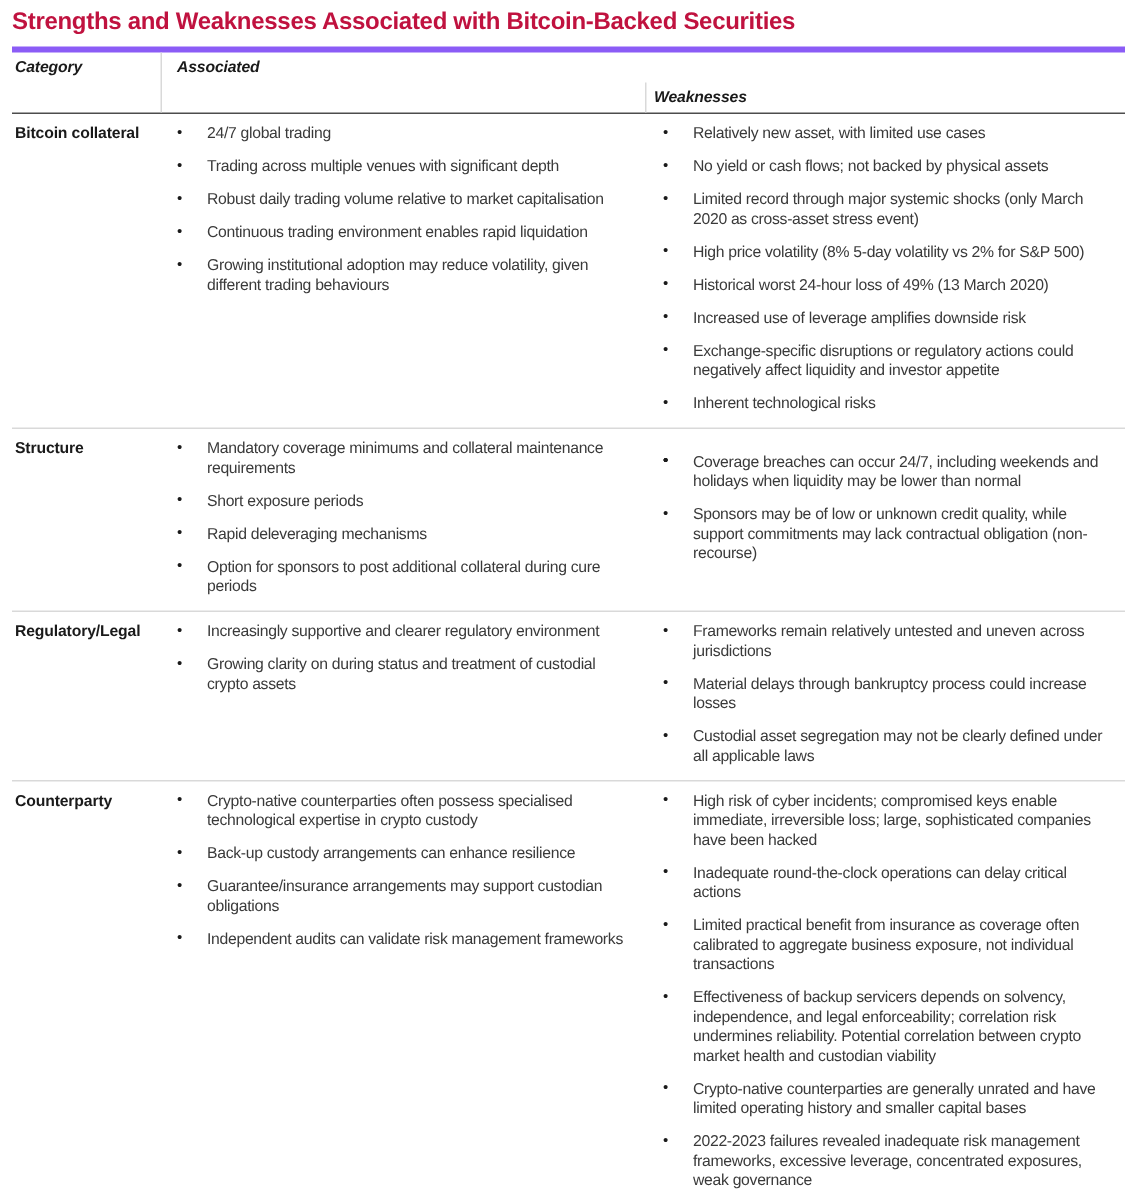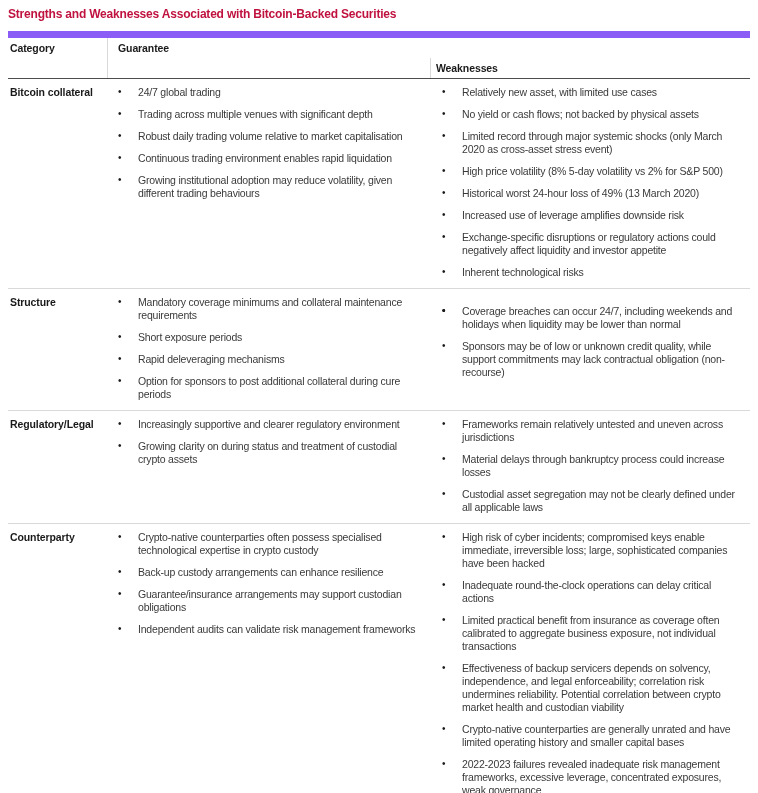--- a/index.html
+++ b/index.html
@@ -11,35 +11,36 @@
     width: 758px;
     font-family: "Liberation Sans", sans-serif;
     color: #3a3a3a;
   }
   .page {
     padding: 3px 8px 0 8px;
     box-sizing: border-box;
     width: 758px;
   }
   .doc-title {
-    font-size: 12px;
+    font-size: 16px;
     font-weight: bold;
     color: #c0123f;
     margin: 2px 0 7px 0;
     letter-spacing: -0.2px;
     line-height: 19px;
   }
   .swtable {
     width: 100%;
   }
   .thead {
     display: grid;
     grid-template-columns: 99px 323px 1fr;
-    border-top: 7px solid #8b5cf6;
+    border-top: 4px solid #8b5cf6;
     border-bottom: 1px solid #4d4d4d;
+    font-style: italic;
   }
   .th {
     font-weight: bold;
     font-size: 10.5px;
     color: #1a1a1a;
     padding: 4px 0 4px 0;
     letter-spacing: -0.1px;
   }
   .th-cat { padding-left: 2px; }
   .th-str { padding-left: 10px; border-left: 1px solid #d9d9d9; }
@@ -83,21 +84,21 @@
 </style>
 </head>
 <body>
 
 <div class="page">
   <h1 class="doc-title">Strengths and Weaknesses Associated with Bitcoin-Backed Securities</h1>
 
   <div class="swtable">
     <div class="thead">
       <div class="th th-cat">Category</div>
-      <div class="th th-str">Guarantee</div>
+      <div class="th th-str">Associated</div>
       <div class="th th-weak">Weaknesses</div>
     </div>
     <div id="table-body">
   <div class="trow">
     <div class="cat-cell">Bitcoin collateral</div>
     <div class="str-cell">
       <ul class="blist">
               <li><span class="bullet">•</span><span>24/7 global trading</span></li>
               <li><span class="bullet">•</span><span>Trading across multiple venues with significant depth</span></li>
               <li><span class="bullet">•</span><span>Robust daily trading volume relative to market capitalisation</span></li>

